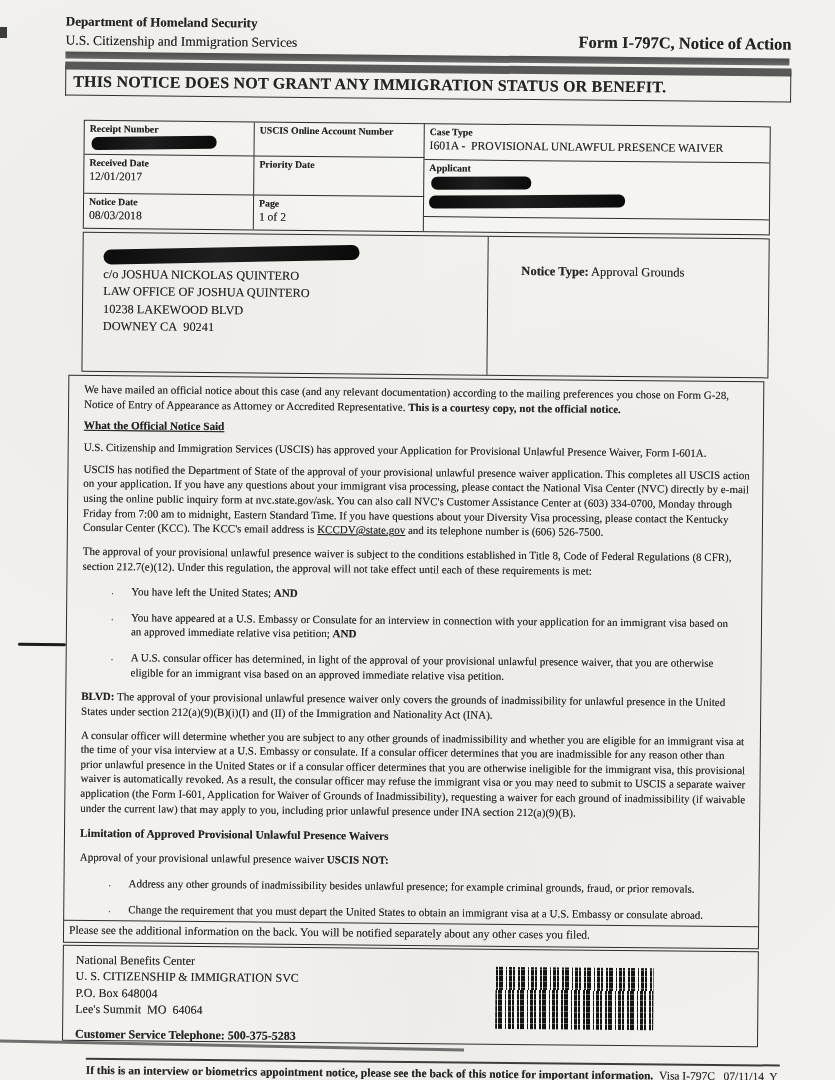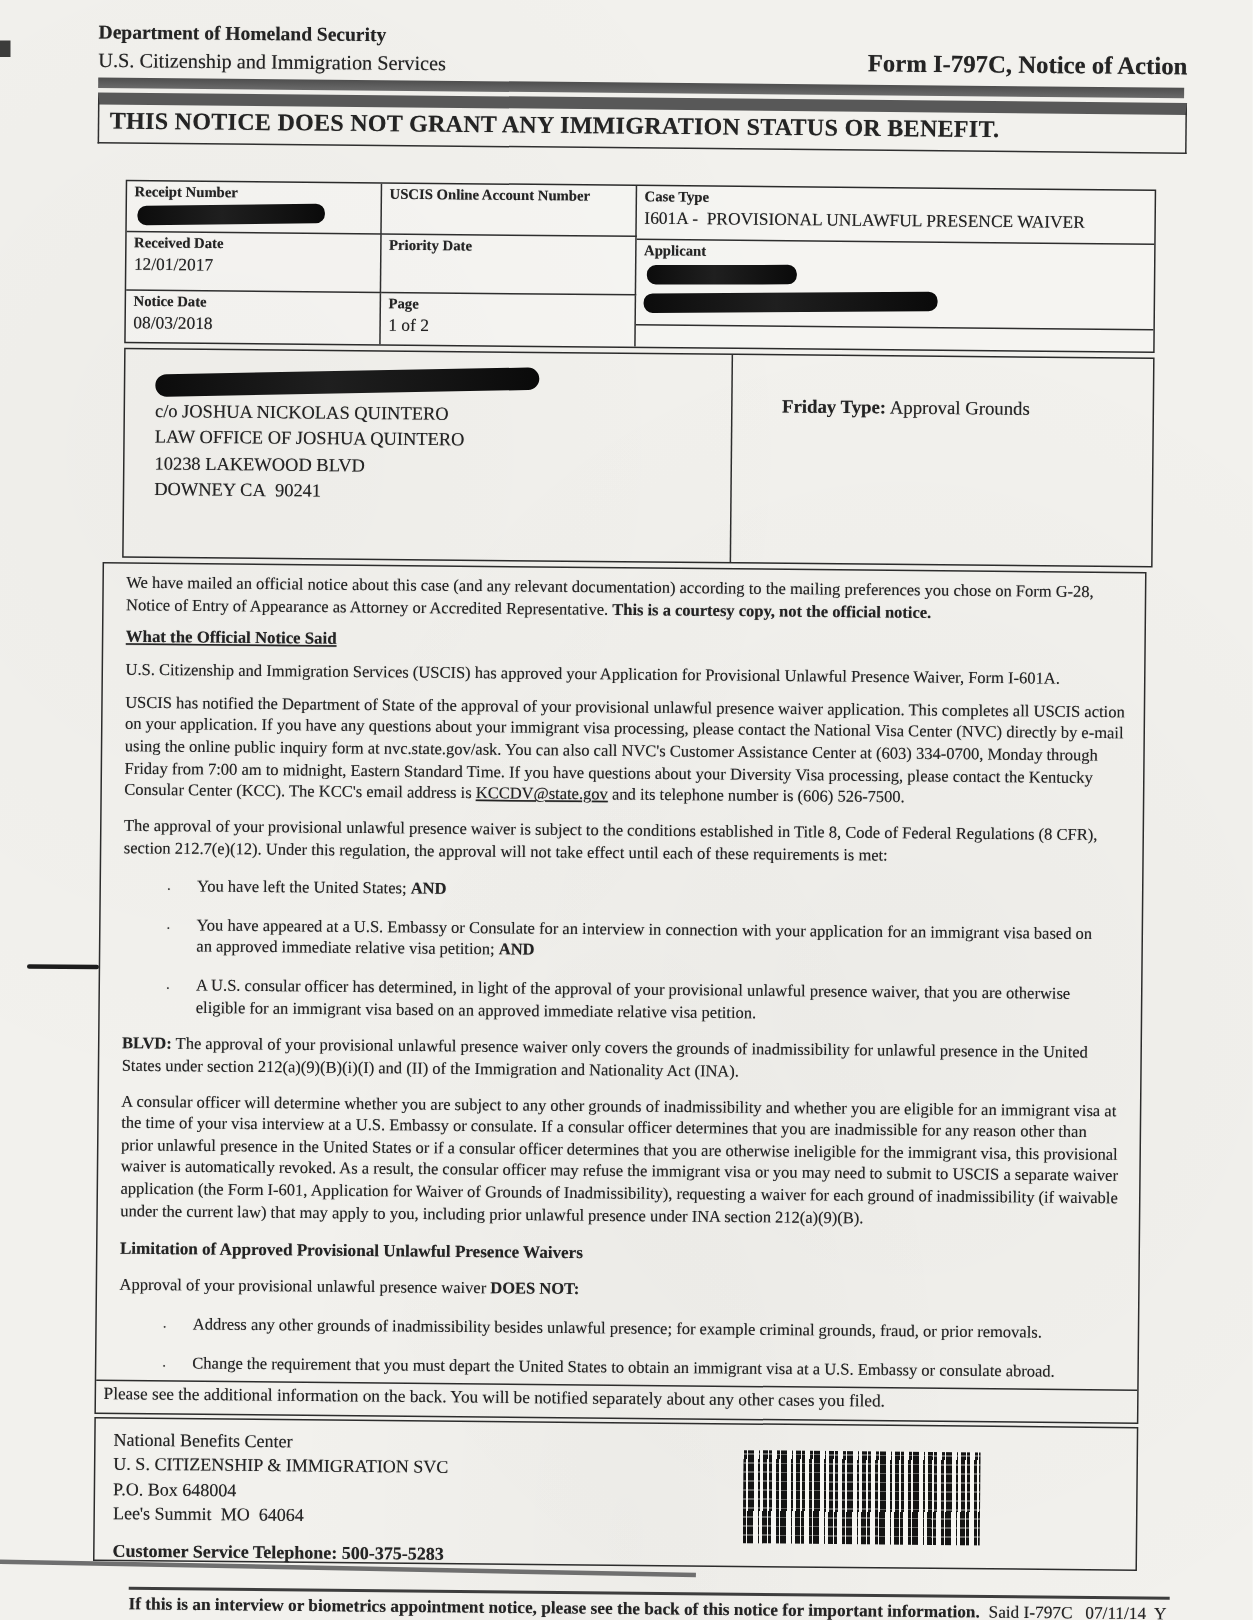--- a/index.html
+++ b/index.html
@@ -136,21 +136,21 @@
 
     <div class="addrbox">
       <div class="addr-left">
         <span class="redact" style="display:block;width:256px;height:15px;margin:0 0 5px 0;transform:rotate(-1.6deg);border-radius:8px;"></span>
         <div class="addr-line">c/o JOSHUA NICKOLAS QUINTERO</div>
         <div class="addr-line">LAW OFFICE OF JOSHUA QUINTERO</div>
         <div class="addr-line">10238 LAKEWOOD BLVD</div>
         <div class="addr-line">DOWNEY CA&nbsp; 90241</div>
       </div>
       <div class="ntype">
-        <span class="b">Friday Type:</span><span> Approval Grounds</span>
+        <span class="b">Notice Type:</span><span> Approval Grounds</span>
       </div>
     </div>
 
     <div class="bodybox">
       <div class="bp first">
         <span>We have mailed an official notice about this case (and any relevant documentation) according to the mailing preferences you chose on Form G-28, Notice of Entry of Appearance as Attorney or Accredited Representative. </span><span class="b">This is a courtesy copy, not the official notice.</span>
       </div>
       <div class="h1u">What the Official Notice Said</div>
       <div class="bp">U.S. Citizenship and Immigration Services (USCIS) has approved your Application for Provisional Unlawful Presence Waiver, Form I-601A.</div>
       <div class="bp">
@@ -168,21 +168,21 @@
       <div class="bullet">
         <span class="dot">.</span>
         <span class="bt">A U.S. consular officer has determined, in light of the approval of your provisional unlawful presence waiver, that you are otherwise eligible for an immigrant visa based on an approved immediate relative visa petition.</span>
       </div>
       <div class="bp" style="margin-top:10px;">
         <span class="b">BLVD:</span><span> The approval of your provisional unlawful presence waiver only covers the grounds of inadmissibility for unlawful presence in the United States under section 212(a)(9)(B)(i)(I) and (II) of the Immigration and Nationality Act (INA).</span>
       </div>
       <div class="bp" style="margin-top:9px;">A consular officer will determine whether you are subject to any other grounds of inadmissibility and whether you are eligible for an immigrant visa at the time of your visa interview at a U.S. Embassy or consulate. If a consular officer determines that you are inadmissible for any reason other than prior unlawful presence in the United States or if a consular officer determines that you are otherwise ineligible for the immigrant visa, this provisional waiver is automatically revoked. As a result, the consular officer may refuse the immigrant visa or you may need to submit to USCIS a separate waiver application (the Form I-601, Application for Waiver of Grounds of Inadmissibility), requesting a waiver for each ground of inadmissibility (if waivable under the current law) that may apply to you, including prior unlawful presence under INA section 212(a)(9)(B).</div>
       <div class="h2b">Limitation of Approved Provisional Unlawful Presence Waivers</div>
       <div class="bp" style="margin-top:9px;">
-        <span>Approval of your provisional unlawful presence waiver </span><span class="b">DOES NOT:</span>
+        <span>Approval of your provisional unlawful presence waiver </span><span class="b">USCIS NOT:</span>
       </div>
       <div class="bullet">
         <span class="dot">.</span>
         <span class="bt">Address any other grounds of inadmissibility besides unlawful presence; for example criminal grounds, fraud, or prior removals.</span>
       </div>
       <div class="bullet" style="margin-bottom:4px;">
         <span class="dot">.</span>
         <span class="bt">Change the requirement that you must depart the United States to obtain an immigrant visa at a U.S. Embassy or consulate abroad.</span>
       </div>
       <div class="seeback">Please see the additional information on the back. You will be notified separately about any other cases you filed.</div>
@@ -195,21 +195,21 @@
       <div class="off-line">Lee's Summit&nbsp; MO&nbsp; 64064</div>
       <div class="phone">
         <span>Customer Service Telephone:</span><span> 500-375-5283</span>
       </div>
       <div class="barcode"></div>
     </div>
 
     <div class="footer">
       <span class="fnote">If this is an interview or biometrics appointment notice, please see the back of this notice for important information.</span>
       <span class="fid">
-        <span>Said I-797C</span>&nbsp;&nbsp;
+        <span>Visa I-797C</span>&nbsp;&nbsp;
         <span>07/11/14&nbsp; Y</span>
       </span>
     </div>
   </div>
 
   <div class="art dash-mid"></div>
   <div class="art edge-top"></div>
   <div class="art stray-line"></div>
 </div>
 

